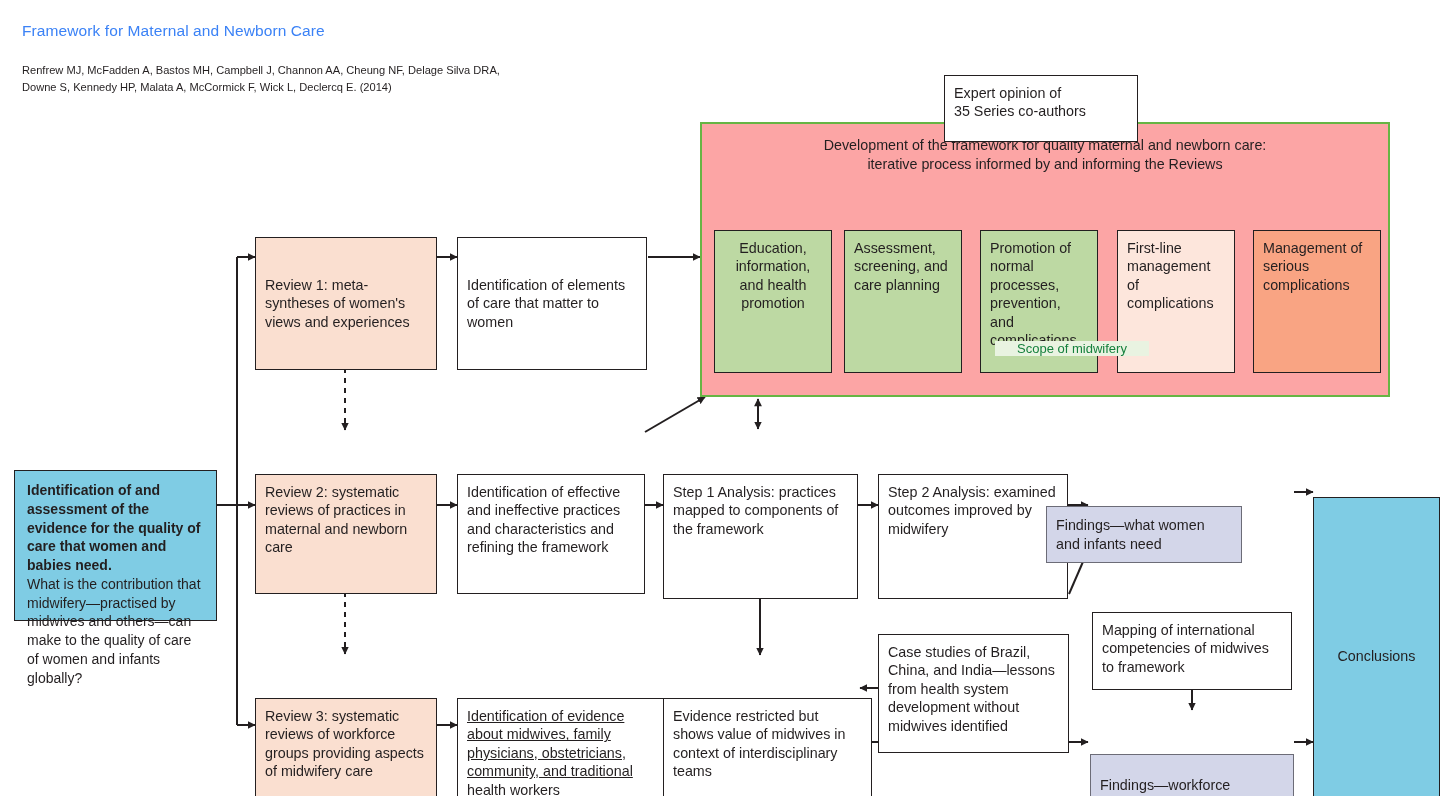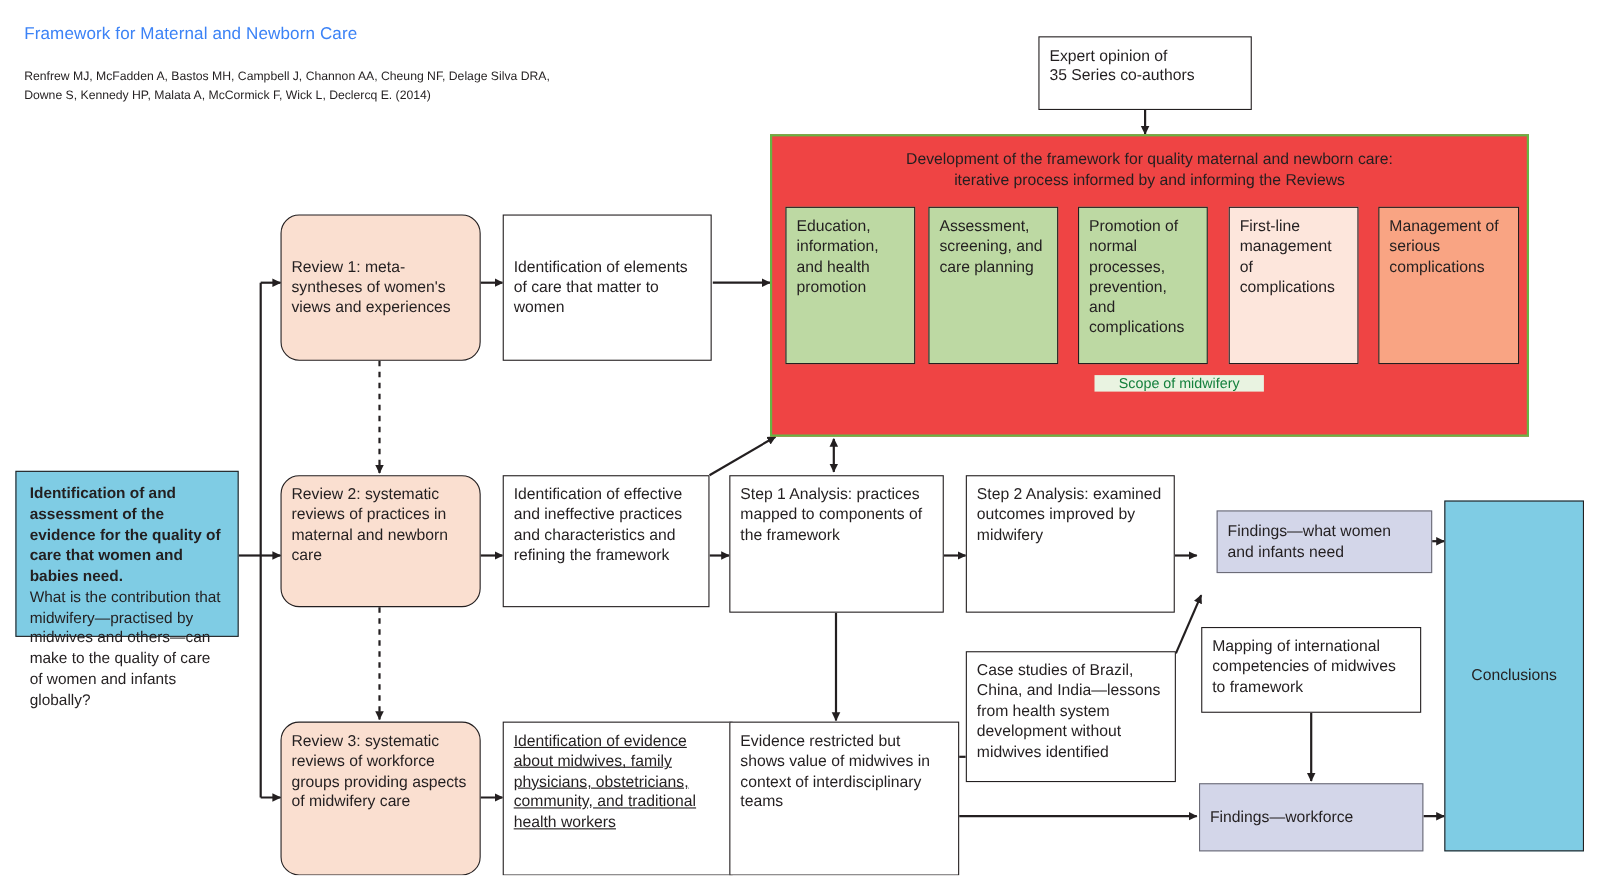--- a/index.html
+++ b/index.html
@@ -29,45 +29,46 @@
   .node {
     position: absolute;
     box-sizing: border-box;
     border: 1.6px solid #231f20;
     background: #ffffff;
     padding: 8px 9px 6px 9px;
     font-size: 14.3px;
     line-height: 1.29;
     color: #231f20;
     z-index: 5;
+    margin-top: 42px;
   }
   .node.center {
     display: flex;
     align-items: center;
     justify-content: center;
     text-align: center;
     padding: 6px;
   }
   .node.vcenter {
     display: flex;
     align-items: center;
     padding-top: 0;
     padding-bottom: 0;
   }
-  .pink    { background: #fadfd0; border-radius: 17px; }
+  .pink    { background: #fadfd0; }
   .palepink{ background: #fde6dc; }
   .green   { background: #bdd9a3; }
   .orange  { background: #f9a483; }
   .cyan    { background: #7fcce4; }
   .lavender{ background: #d3d6e9; border-color:#6c6c77; }
   .framework-shell {
     position: absolute;
     box-sizing: border-box;
     border: 2.2px solid #66b544;
-    background: #ef4444;
+    background: #fca5a5;
     z-index: 3;
   }
   .fw-title {
     position: absolute;
     left: 0; right: 0;
     top: 12px;
     text-align: center;
     font-size: 14.3px;
     line-height: 1.35;
     color: #231f20;
@@ -179,21 +180,21 @@
     </g>
   </svg>
 
   <div class="framework-shell" style="left:700px; top:122px; width:690px; height:275px;">
     <div class="fw-title">
       <div>Development of the framework for quality maternal and newborn care:</div>
       <div>iterative process informed by and informing the Reviews</div>
     </div>
   </div>
 
-  <div class="node green" style="left:714px; top:188px; width:118px; height:143px;">Education, information, and health promotion</div>
+  <div class="node green" style="left:714px; top:188px; width:118px; height:143px;text-align:center;">Education, information, and health promotion</div>
   <div class="node green" style="left:844px; top:188px; width:118px; height:143px;">Assessment, screening, and care planning</div>
   <div class="node palepink" style="left:1117px; top:188px; width:118px; height:143px;">First-line management of complications</div>
   <div class="node green" style="left:980px; top:188px; width:118px; height:143px;">Promotion of normal processes, prevention, and complications</div>
   <div class="node orange" style="left:1253px; top:188px; width:128px; height:143px;">Management of serious complications</div>
 
   <div class="fw-scope-label" style="left:995px; top:341px; width:140px;">Scope of midwifery</div>
   <div class="fw-footer" style="left:700px; width:690px; top:367px;">Organisation of care, values, philosophy, care providers</div>
 
   <div class="node" style="left:944px; top:33px; width:194px; height:67px; white-space:pre-line;">Expert opinion of
 35 Series co-authors</div>
@@ -214,18 +215,18 @@
 
   <div class="node" style="left:663px; top:432px; width:195px; height:125px;">Step 1 Analysis: practices mapped to components of the framework</div>
   <div class="node" style="left:878px; top:432px; width:190px; height:125px;">Step 2 Analysis: examined outcomes improved by midwifery</div>
 
   <div class="node" style="left:663px; top:656px; width:209px; height:140px;">Evidence restricted but shows value of midwives in context of interdisciplinary teams</div>
 
   <div class="node" style="left:878px; top:592px; width:191px; height:119px;">Case studies of Brazil, China, and India—lessons from health system development without midwives identified</div>
 
   <div class="node" style="left:1092px; top:570px; width:200px; height:78px;">Mapping of international competencies of midwives to framework</div>
 
-  <div class="node lavender vcenter" style="left:1106px; top:464px; width:196px; height:57px;">Findings—what women and infants need</div>
+  <div class="node lavender vcenter" style="left:1046px; top:464px; width:196px; height:57px;">Findings—what women and infants need</div>
   <div class="node lavender vcenter" style="left:1090px; top:712px; width:204px; height:62px;">Findings—workforce</div>
 
   <div class="node cyan center" style="left:1313px; top:455px; width:127px; height:319px;">Conclusions</div>
 
 </div>
 
 </body></html>

